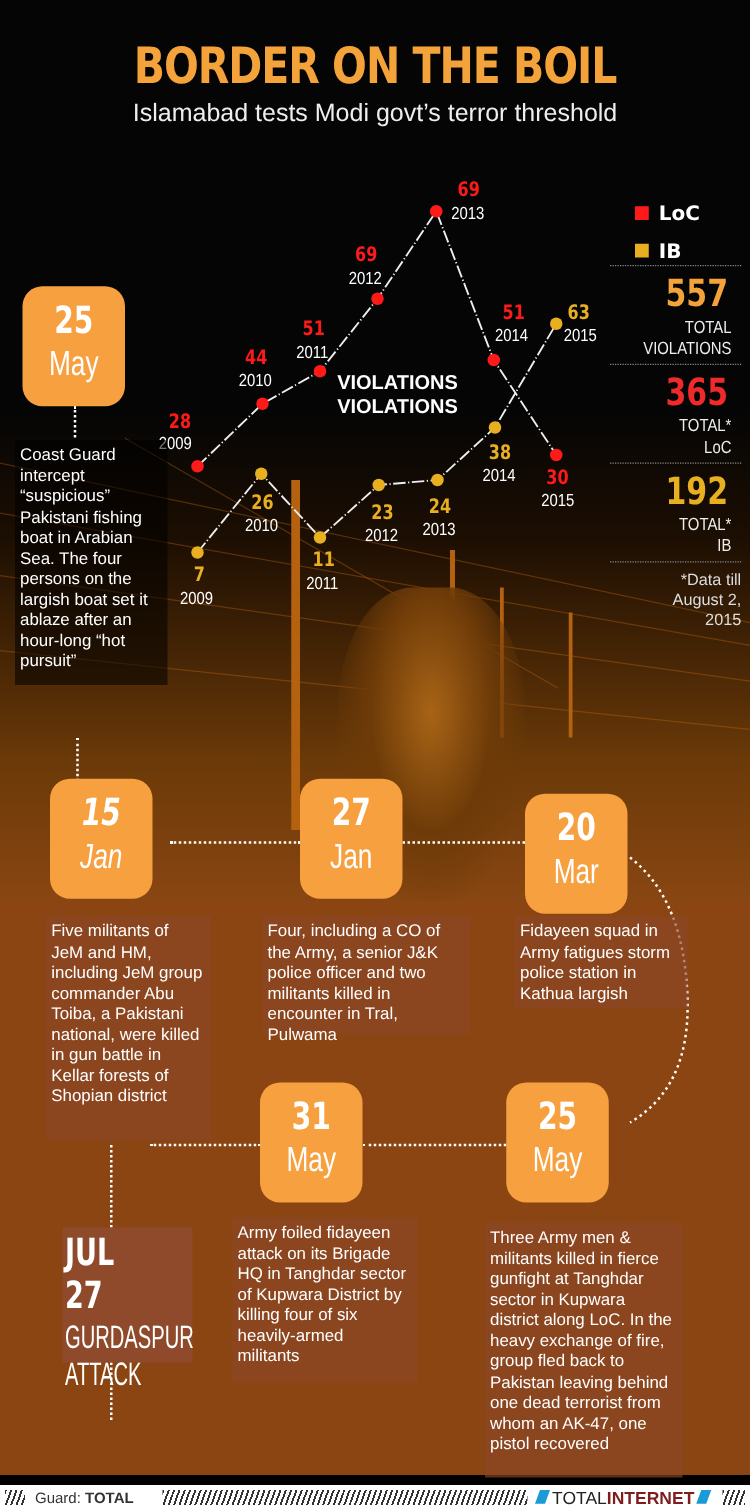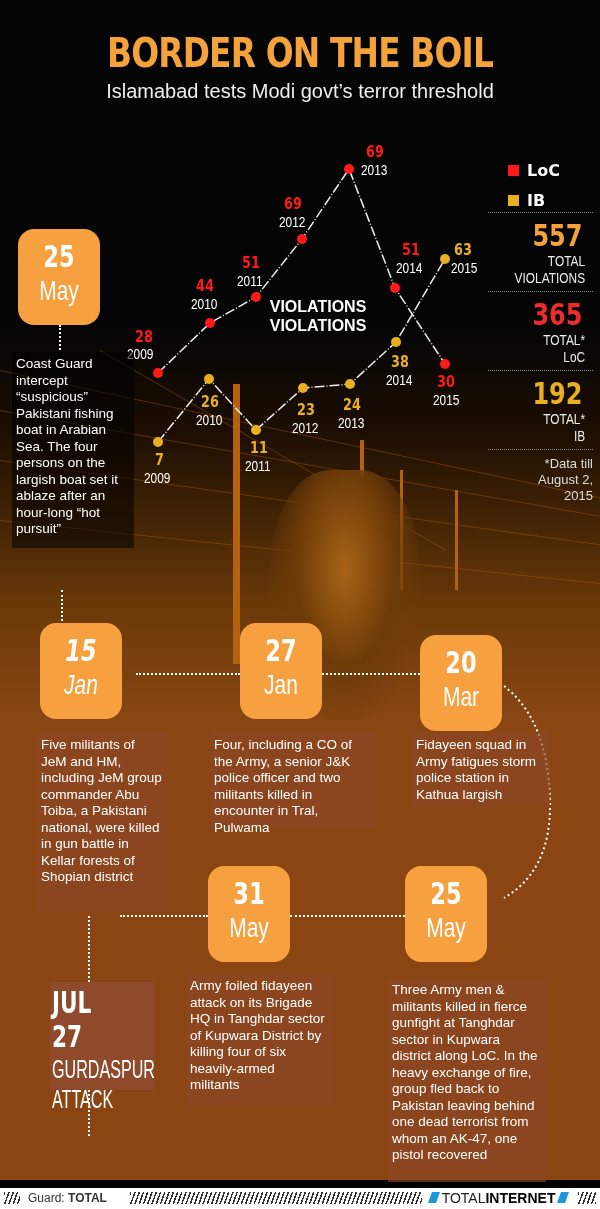--- a/index.html
+++ b/index.html
@@ -204,17 +204,17 @@
 </div>
 
 <div class="abs footer">
   <div class="hatch" style="left:4px;width:16px;"></div>
   <div class="abs" style="left:28px;top:3px;">
     <span>Guard: </span><b>TOTAL</b>
   </div>
   <div class="hatch" style="left:130px;width:292px;"></div>
   <div class="abs" style="left:430px;top:2px;font-size:14px;">
     <span style="display:inline-block;width:8px;height:11px;background:#1a9ad6;transform:skewX(-20deg);"></span>
-    <span style="color:#222;">TOTAL</span><b style="color:#000000;">INTERNET</b>
+    <span style="color:#222;">TOTAL</span><b style="color:#7f1d1d;">INTERNET</b>
     <span style="display:inline-block;width:8px;height:11px;background:#1a9ad6;transform:skewX(-20deg);"></span>
   </div>
   <div class="hatch" style="left:578px;width:18px;"></div>
 </div>
 
 </body></html>

